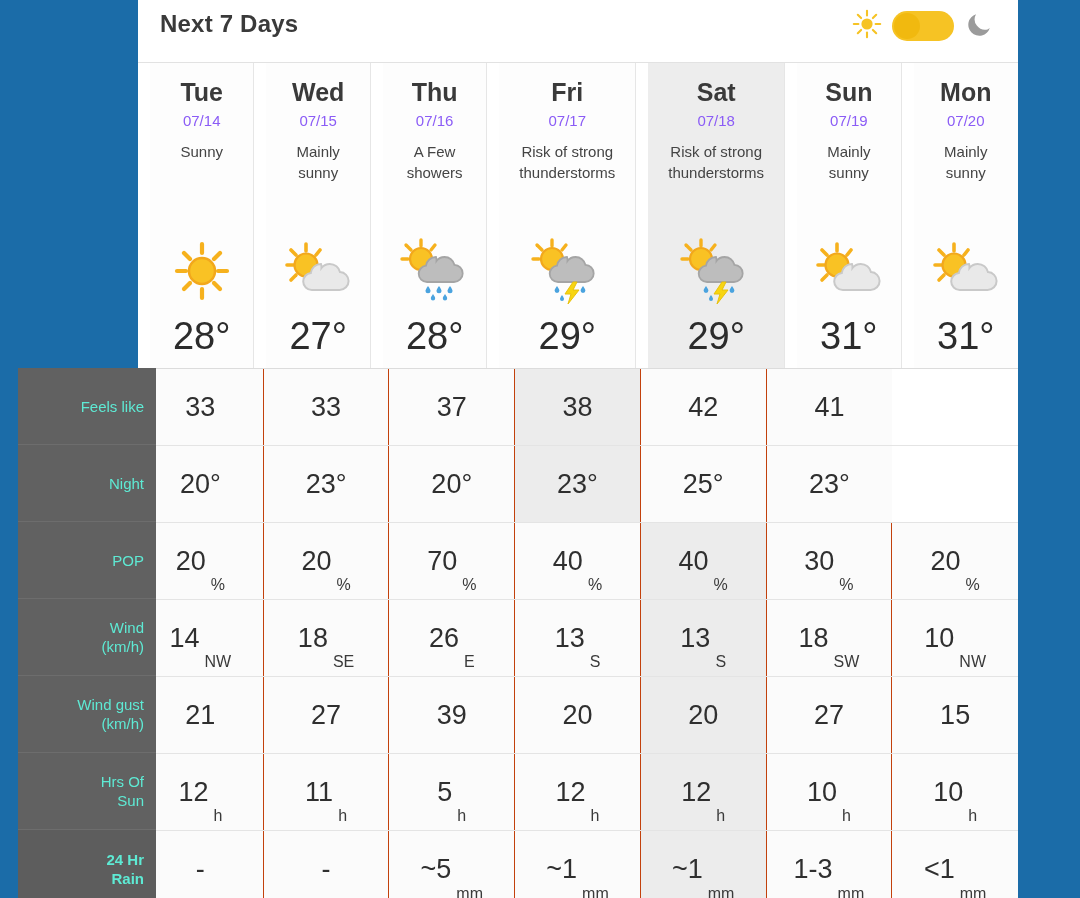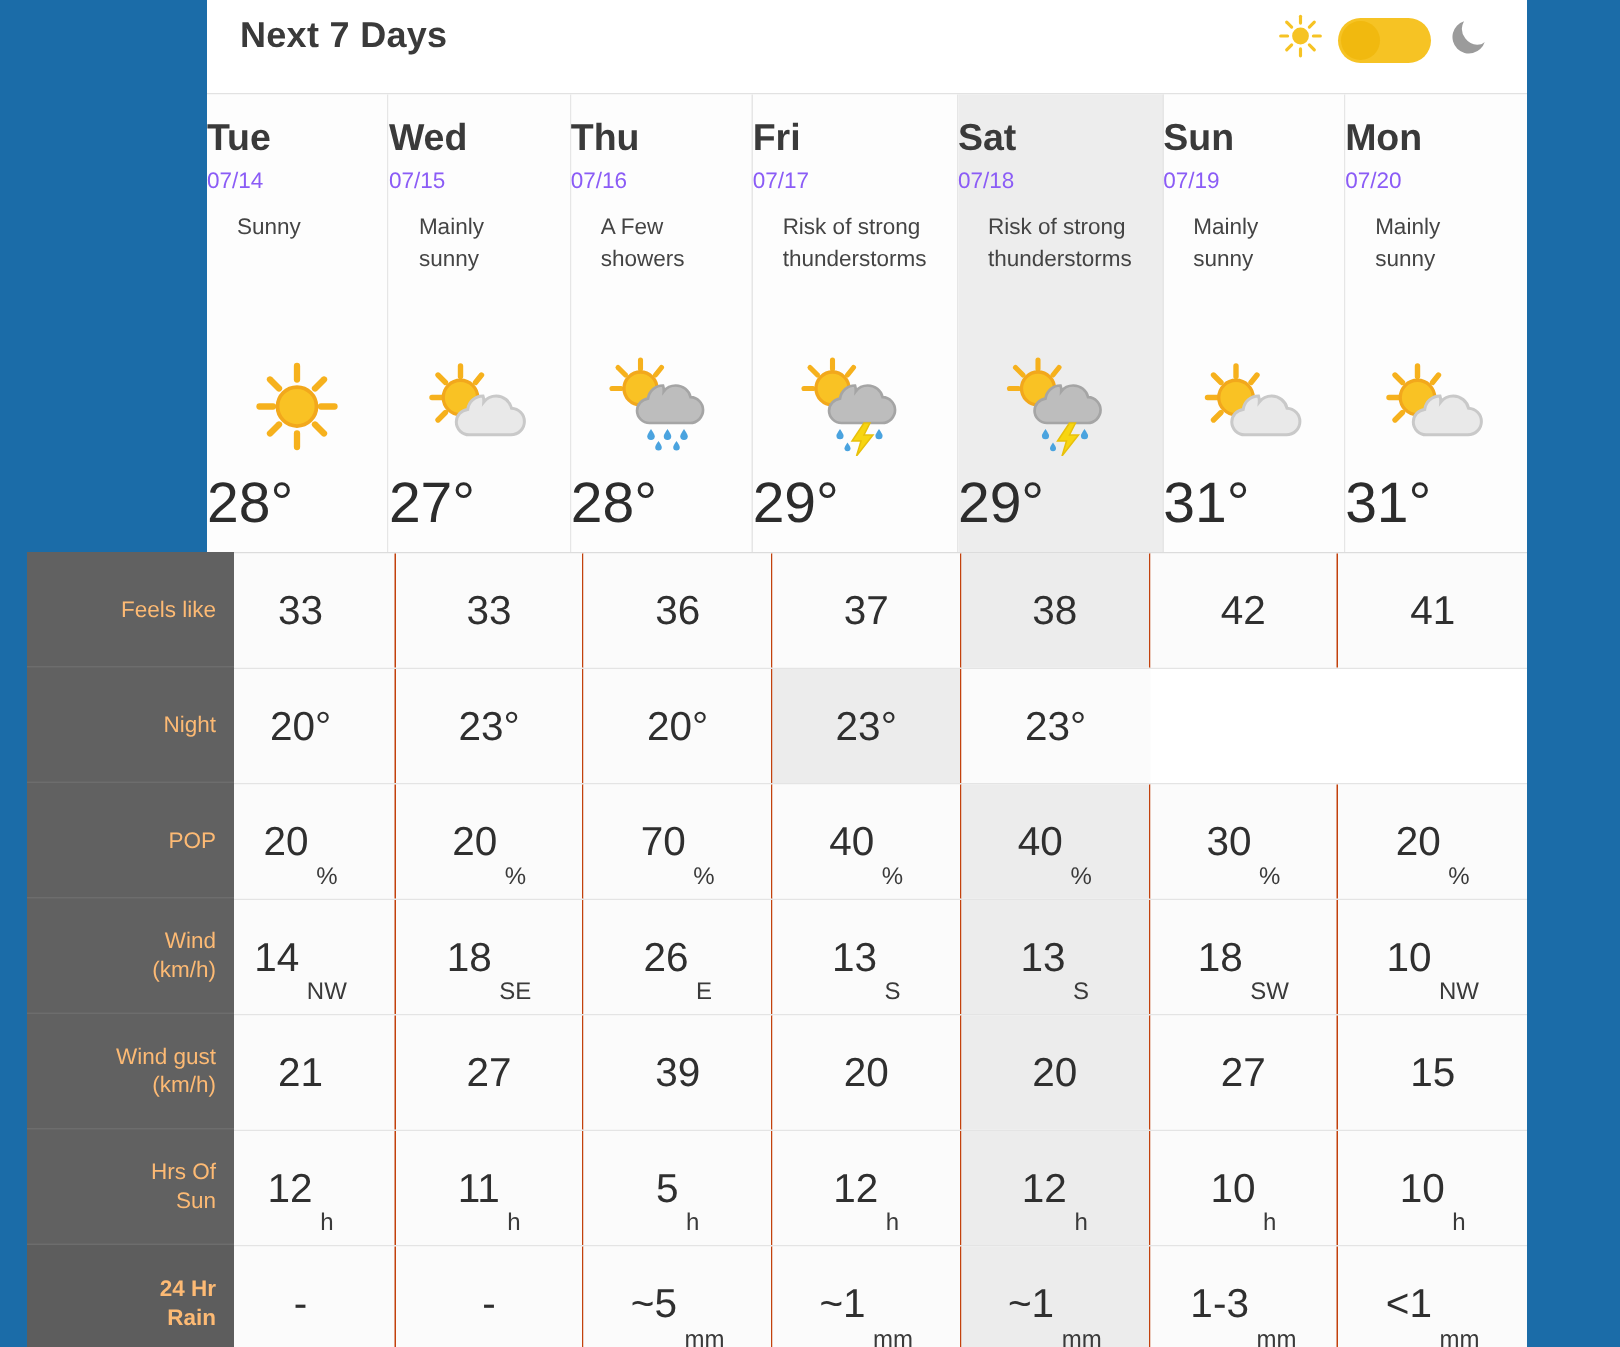--- a/index.html
+++ b/index.html
@@ -65,24 +65,25 @@
 
   
   .days {
     display: grid;
     grid-template-columns: repeat(7, 1fr);
     border-top: 1px solid #e2e2e2;
   }
   .daycol {
     border-right: 1px solid #e6e6e6;
     background: #fdfdfd;
-    text-align: left;
+    text-align: center;
     padding-top: 14px;
     height: 305px;
     position: relative;
+    margin-left: 12px;
   }
   .daycol:last-child { border-right: none; }
   .daycol.alt { background: #ededed; }
   .dayname {
     font-size: 25px;
     font-weight: bold;
     color: #3a3a3a;
     line-height: 30px;
   }
   .daydate {
@@ -156,21 +157,21 @@
   .lrow {
     height: 77px;
     border-bottom: 1px solid #6d6d6d;
     display: flex;
     align-items: center;
     justify-content: flex-end;
     padding-right: 12px;
     text-align: right;
     font-size: 15px;
     line-height: 19px;
-    color: #fdba74;
+    color: #5eead4;
   }
   .lrow:last-child { border-bottom: none; }
   .lrow.bold { font-weight: bold; background: #5d5d5d; }
 </style>
 </head>
 <body>
 
 <div id="root">
 
   <div class="panel">
@@ -360,23 +361,20 @@
 
     <div class="metrics" id="metrics">
         <div class="mrow">
           <div class="mcell">
             <span>33</span>
           </div>
           <div class="mcell">
             <span>33</span>
           </div>
           <div class="mcell">
-            <span>36</span>
-          </div>
-          <div class="mcell">
             <span>37</span>
           </div>
           <div class="mcell alt">
             <span>38</span>
           </div>
           <div class="mcell">
             <span>42</span>
           </div>
           <div class="mcell">
             <span>41</span>
@@ -387,20 +385,23 @@
             <span>20°</span>
           </div>
           <div class="mcell">
             <span>23°</span>
           </div>
           <div class="mcell">
             <span>20°</span>
           </div>
           <div class="mcell alt">
             <span>23°</span>
+          </div>
+          <div class="mcell">
+            <span>25°</span>
           </div>
           <div class="mcell">
             <span>23°</span>
           </div>
         </div>
         <div class="mrow">
           <div class="mcell">
             <span>20</span>
             <span class="unit">%</span>
           </div>

